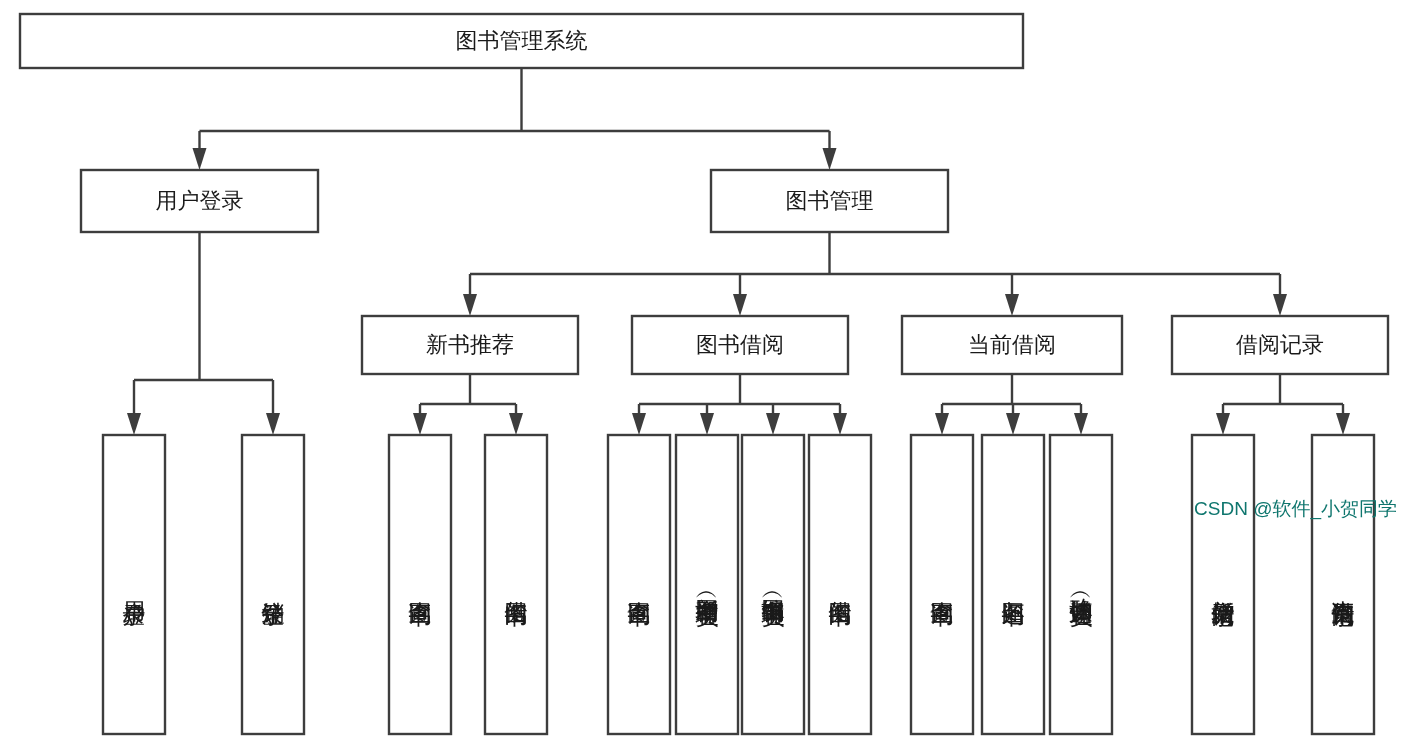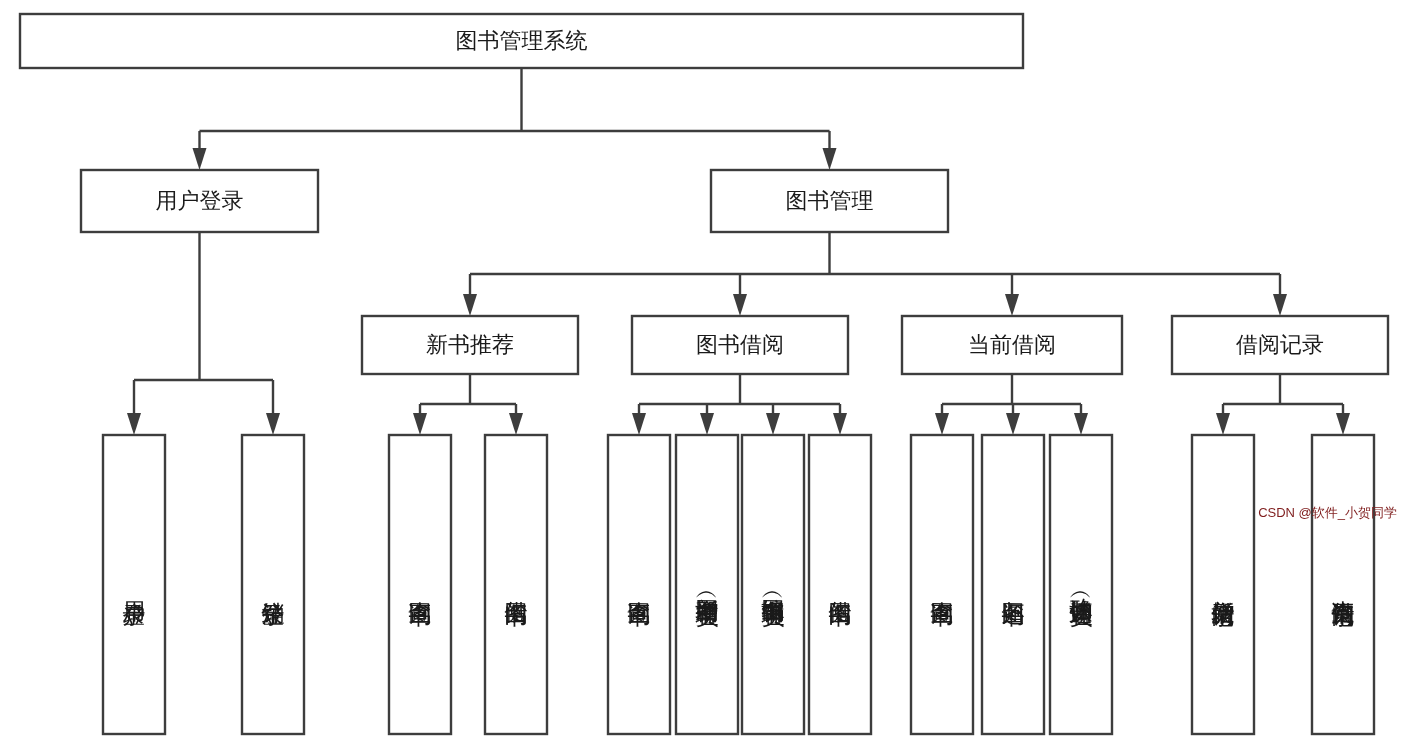--- a/index.html
+++ b/index.html
@@ -69,22 +69,22 @@
     justify-content: center;
     text-align: center;
     white-space: nowrap;
     pointer-events: none;
   }
   .watermark {
     position: absolute;
     right: 8px;
     bottom: 6px;
     font-family: "Liberation Sans", "DejaVu Sans", sans-serif;
-    font-size: 13px;
-    color: #7f1d1d;
+    font-size: 19px;
+    color: #0f766e;
     white-space: nowrap;
   }
 </style>
 </head>
 <body>
 
 <div id="diagram-root">
 
   <svg class="diagram-canvas" viewBox="0 0 1405 747">
     <g id="connectors-layer">

